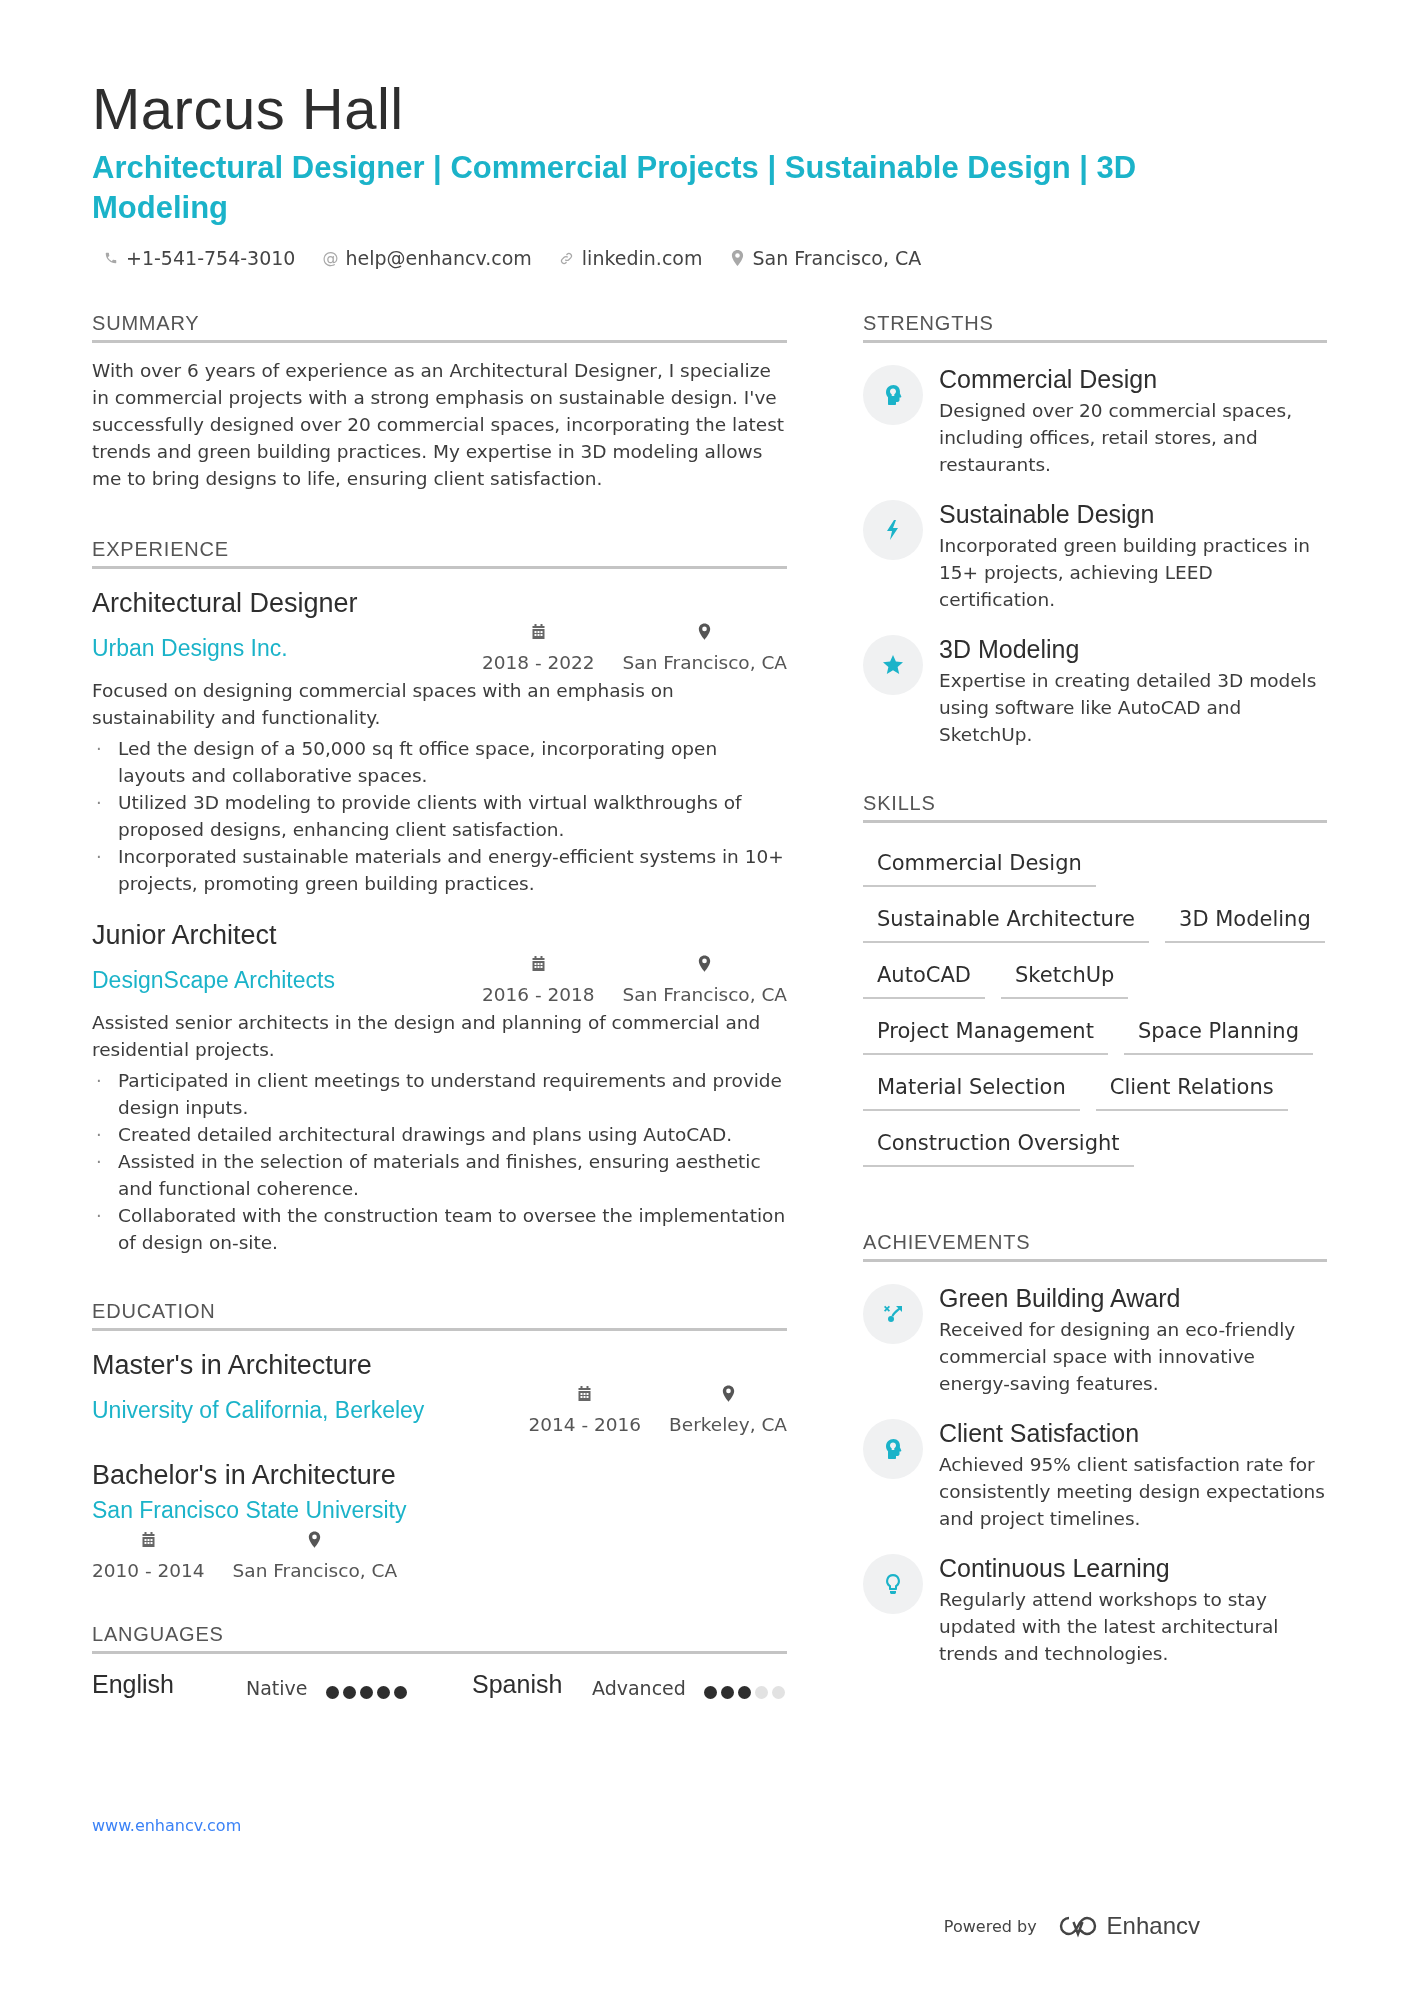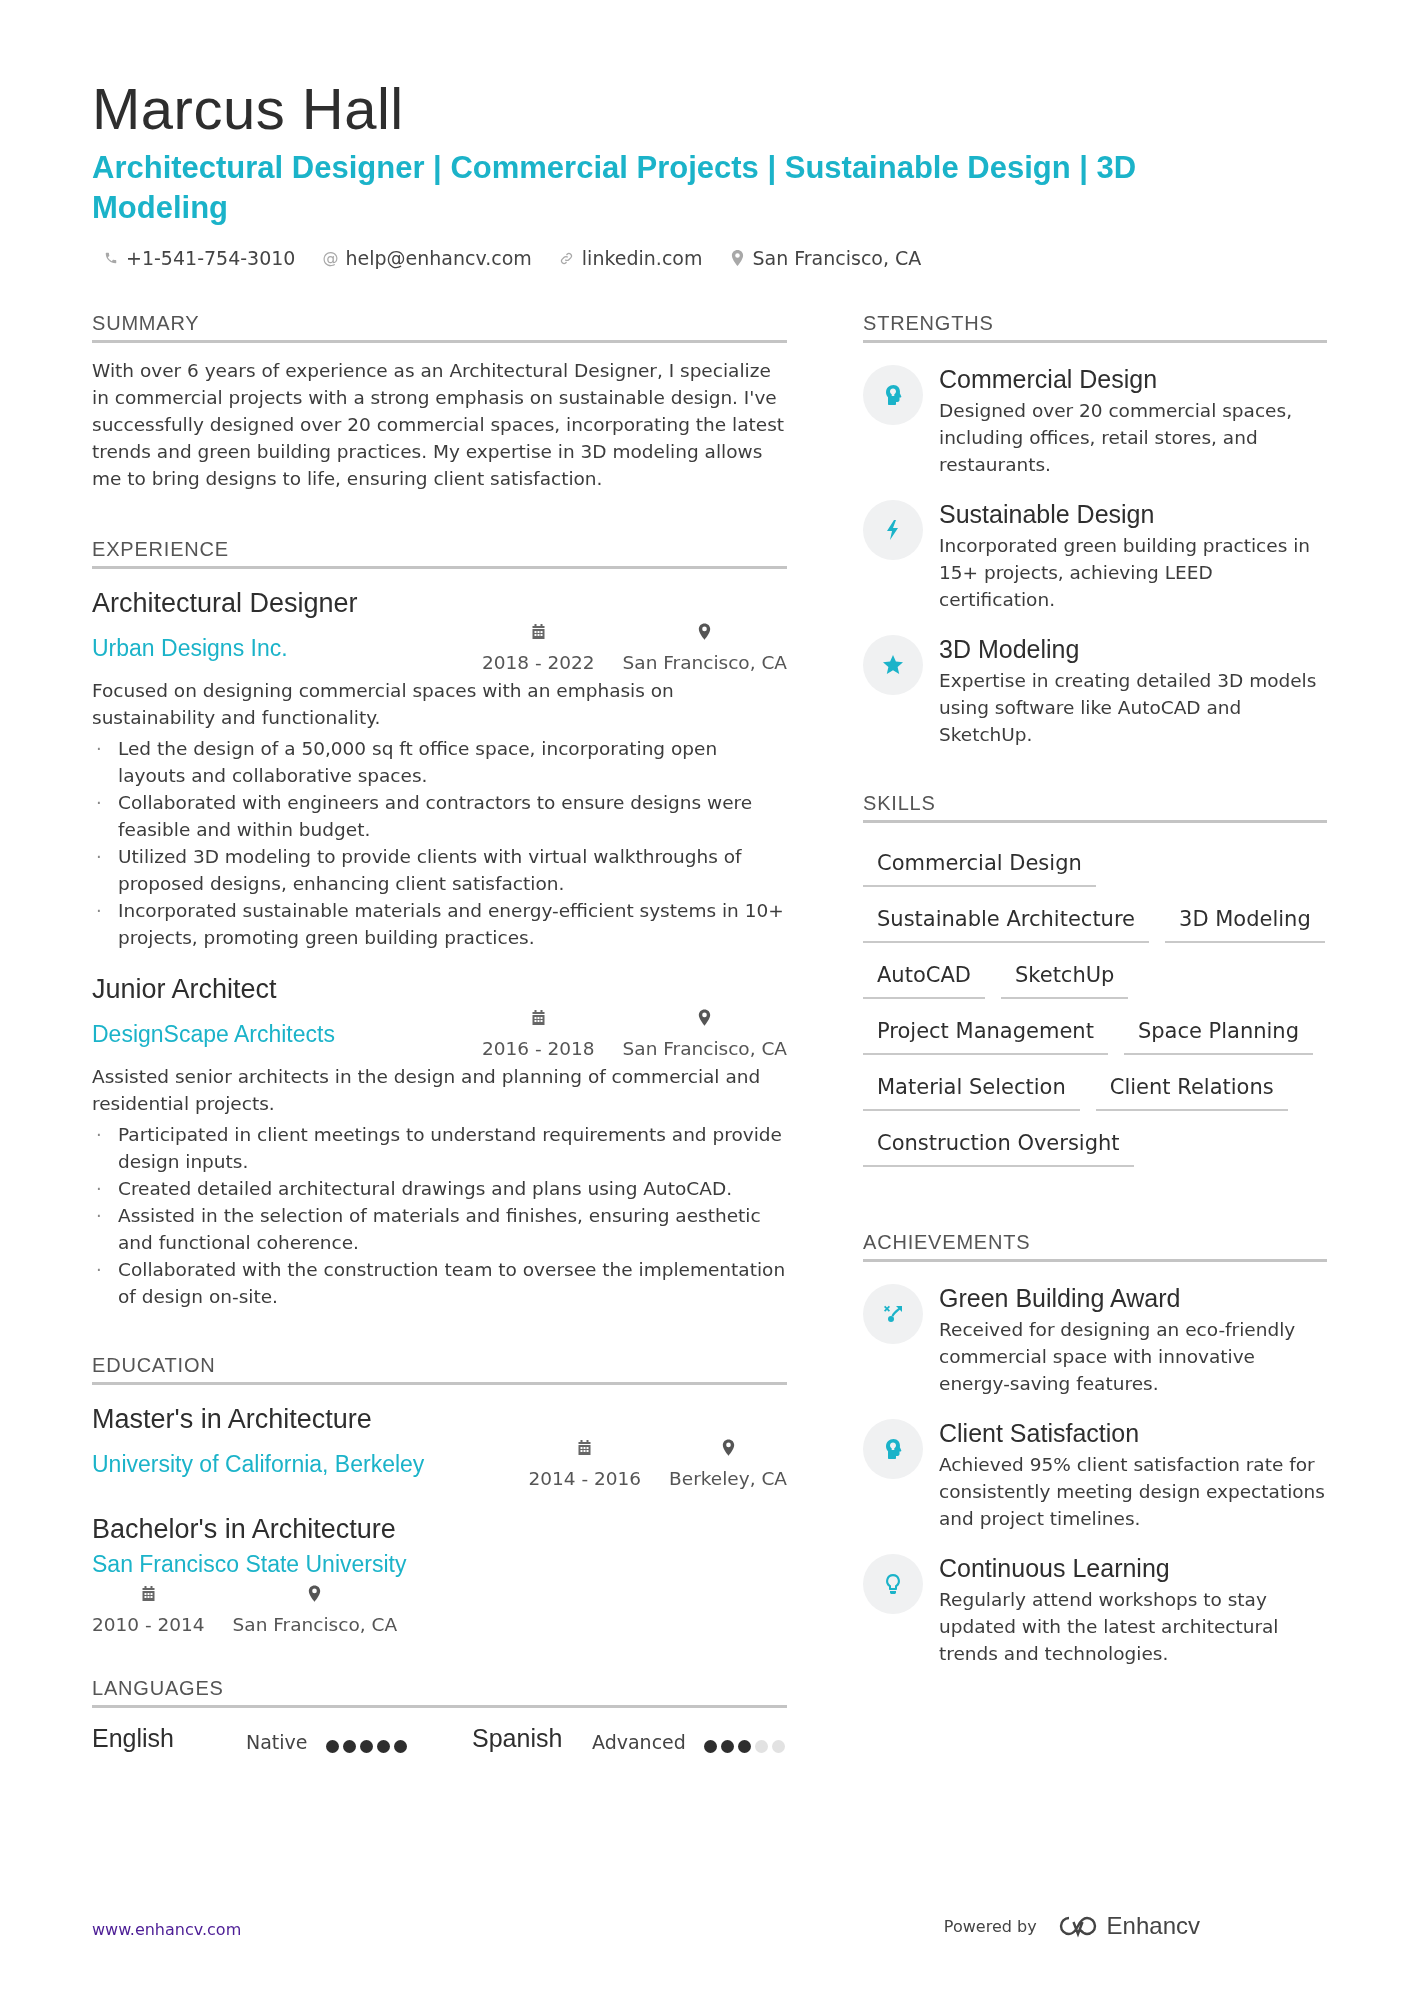--- a/index.html
+++ b/index.html
@@ -57,21 +57,21 @@
   .feat-icon svg { width: 24px; height: 24px; fill: #1bb3c9; }
   .feat-body { flex: 1; }
   .feat-title { font-family: "Liberation Sans", sans-serif; font-size: 25px; color: #2e2e2e; line-height: 32px; }
   .feat-desc { font-size: 18.5px; line-height: 27px; color: #3c3c3c; margin-top: 2px; }
 
   
   .skills { display: flex; flex-wrap: wrap; column-gap: 16px; row-gap: 14px; margin-top: 22px; }
   .skill { font-size: 21px; color: #2e2e2e; padding: 4px 14px 8px 14px; border-bottom: 2px solid #c9c9c9; line-height: 28px; }
 
   
-  .footer-left { position: absolute; left: 92px; top: 1920px; font-size: 16px; color: #4c1d95; }
+  .footer-left { position: absolute; left: 92px; top: 1816px; font-size: 16px; color: #3b82f6; }
   .footer-right { position: absolute; right: 88px; top: 1912px; display: flex; align-items: center; gap: 18px; }
   .powered { font-size: 16px; color: #444; }
   .brand { display: flex; align-items: center; gap: 8px; font-family: "Liberation Sans", sans-serif; font-size: 24px; color: #444; }
   .brand svg { width: 44px; height: 24px; }
 </style>
 </head>
 <body>
 
 <div class="page">
 
@@ -140,21 +140,20 @@
                     <path fill="#555" d="M12 0C6 0 1.5 4.5 1.5 10.3 1.5 18 12 30 12 30s10.5-12 10.5-19.7C22.5 4.5 18 0 12 0zm0 14.5a4.3 4.3 0 1 1 0-8.6 4.3 4.3 0 0 1 0 8.6z"></path>
                   </svg>
               </span>
               <span>San Francisco, CA</span>
             </div>
           </div>
         </div>
         <div class="job-desc">Focused on designing commercial spaces with an emphasis on sustainability and functionality.</div>
         <ul class="bullets">
           <li>Led the design of a 50,000 sq ft office space, incorporating open layouts and collaborative spaces.</li>
-          <li>Collaborated with engineers and contractors to ensure designs were feasible and within budget.</li>
           <li>Utilized 3D modeling to provide clients with virtual walkthroughs of proposed designs, enhancing client satisfaction.</li>
           <li>Incorporated sustainable materials and energy-efficient systems in 10+ projects, promoting green building practices.</li>
         </ul>
       </div>
 
       <div class="job" style="margin-top:20px;">
         <div class="job-title">Junior Architect</div>
         <div class="job-meta">
           <div class="company">DesignScape Architects</div>
           <div class="meta-right">

